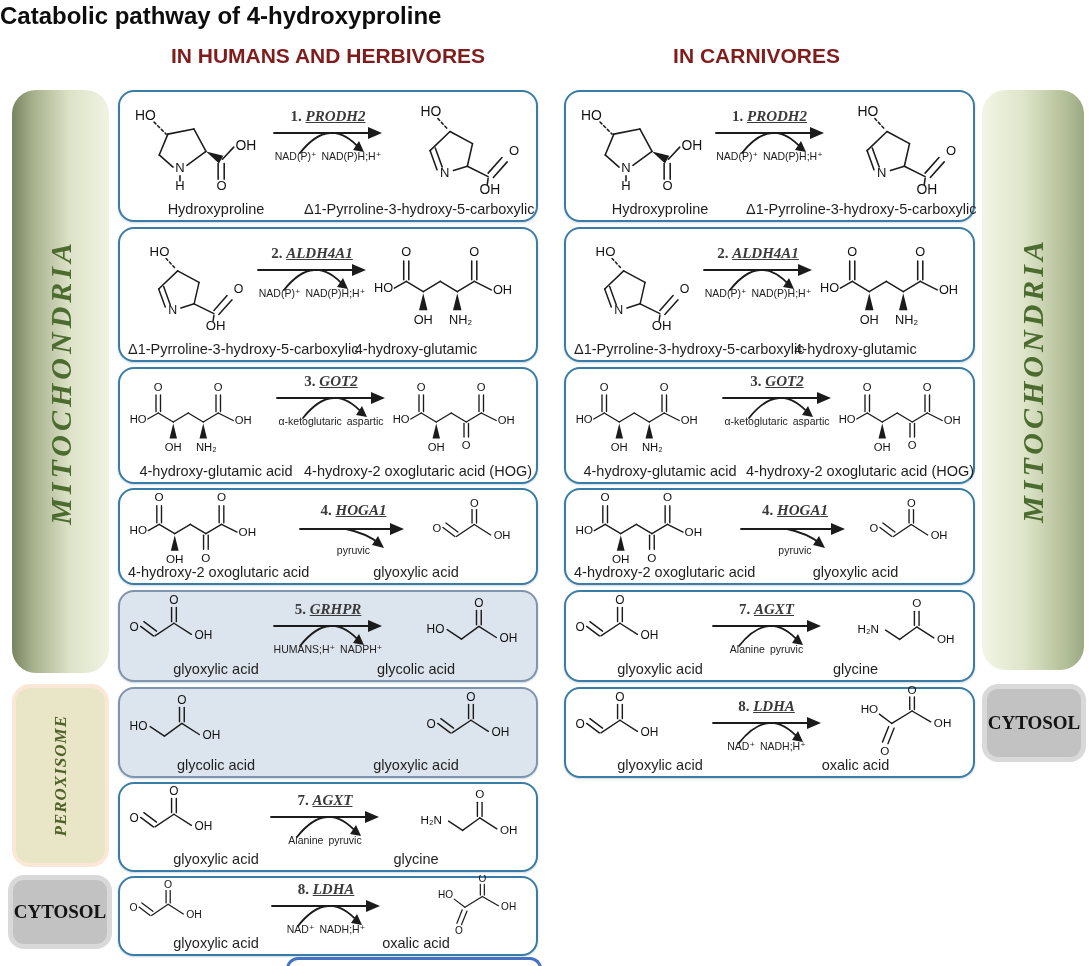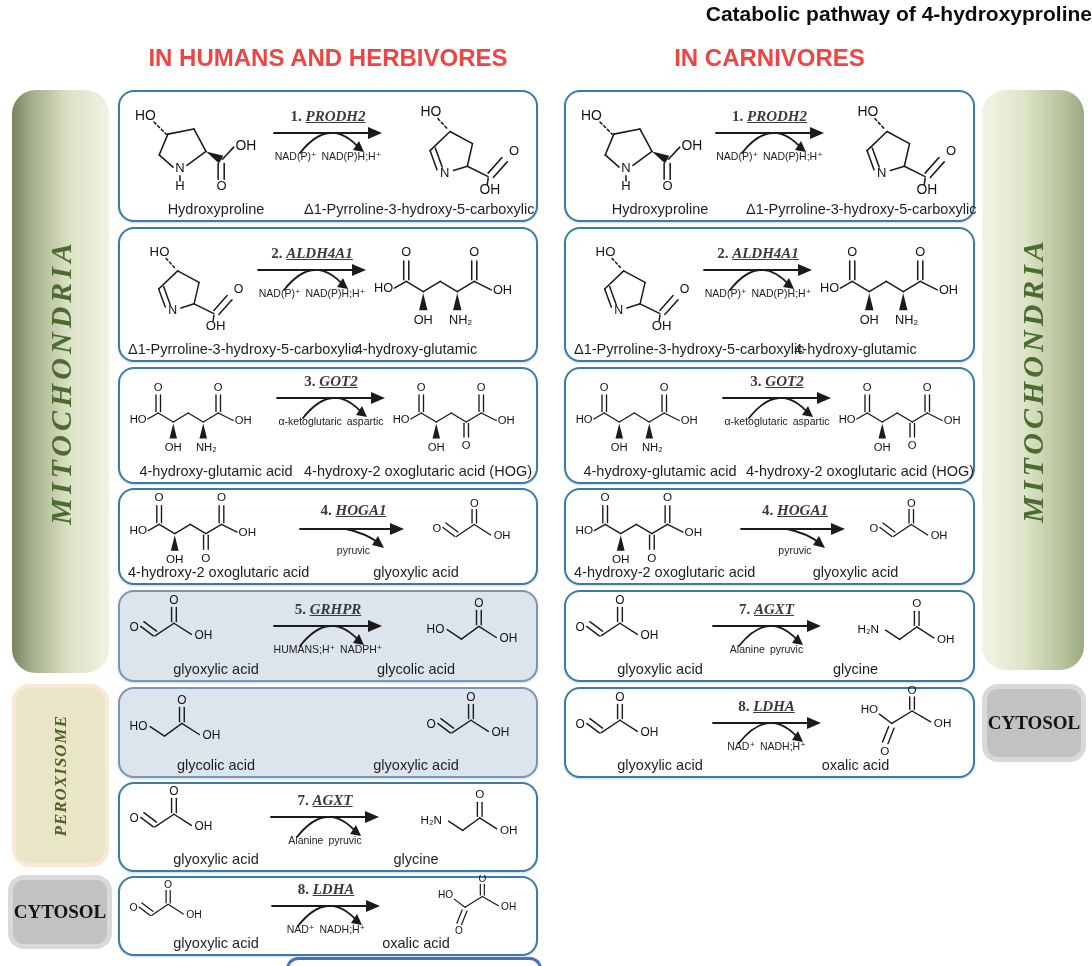--- a/index.html
+++ b/index.html
@@ -1,22 +1,22 @@
 <!DOCTYPE html>
 <html><head>
 <meta charset="utf-8">
 <style>
   html,body{margin:0;padding:0;background:#fff;}
   .canvas{position:relative;width:1092px;height:966px;background:#fff;overflow:hidden;
           font-family:"Liberation Sans","DejaVu Sans",sans-serif;color:#111;}
-  .title{position:absolute;top:2px;left:0;right:0;text-align:right;
-         font-size:21px;font-weight:bold;color:#0d0d0d;}
-  .col-header{position:absolute;top:44px;text-align:center;font-size:24px;font-weight:bold;color:#ef4444;}
+  .title{position:absolute;top:2px;left:0;right:0;text-align:left;
+         font-size:24px;font-weight:bold;color:#0d0d0d;}
+  .col-header{position:absolute;top:44px;text-align:center;font-size:21px;font-weight:bold;color:#7f1d1d;}
   .col-header.left{left:118px;width:420px;}
-  .col-header.right{left:564px;width:411px;}
+  .col-header.right{left:551px;width:411px;}
 
   .bar{position:absolute;display:flex;align-items:center;justify-content:center;box-sizing:border-box;}
   .vtext{writing-mode:vertical-rl;transform:rotate(180deg);
          font-family:"Liberation Serif","DejaVu Serif",serif;font-style:italic;font-weight:bold;}
   .mito-left{left:12px;top:90px;width:97px;height:583px;border-radius:24px;
     background:linear-gradient(to right,#77845f 0%,#a7b18d 22%,#dde3c8 60%,#f0f3e2 100%);}
   .mito-right{left:982px;top:90px;width:102px;height:580px;border-radius:24px;
     background:linear-gradient(to right,#f2f5e4 0%,#dfe6cb 40%,#b3bf97 82%,#9ba883 100%);}
   .mito-left .vtext,.mito-right .vtext{font-size:30px;letter-spacing:4px;color:#4c6b2f;}
   .perox{left:12px;top:684px;width:97px;height:183px;border-radius:18px;background:#e9e6c8;

